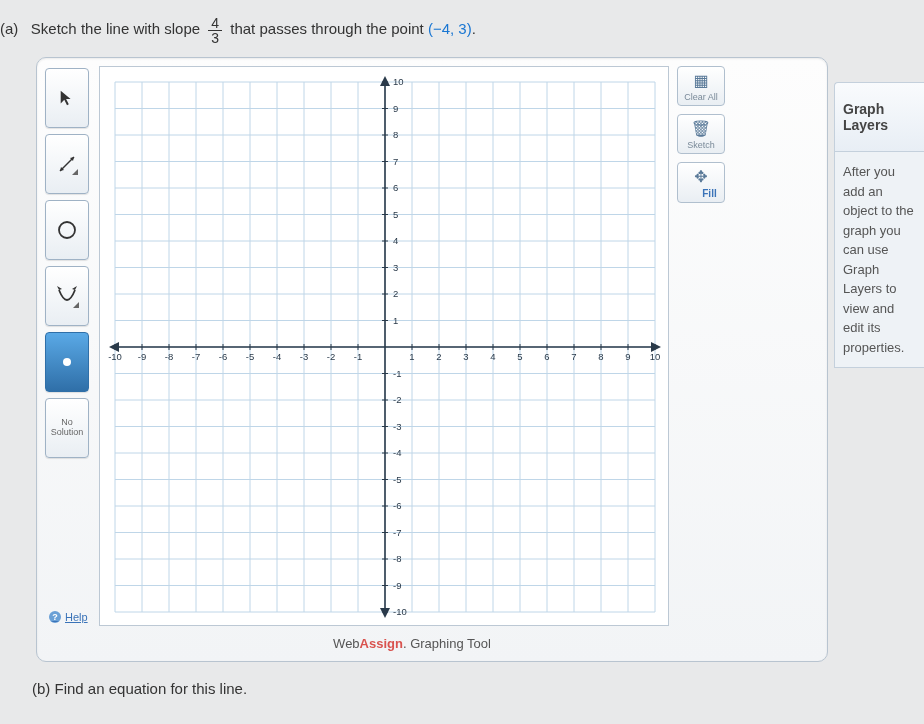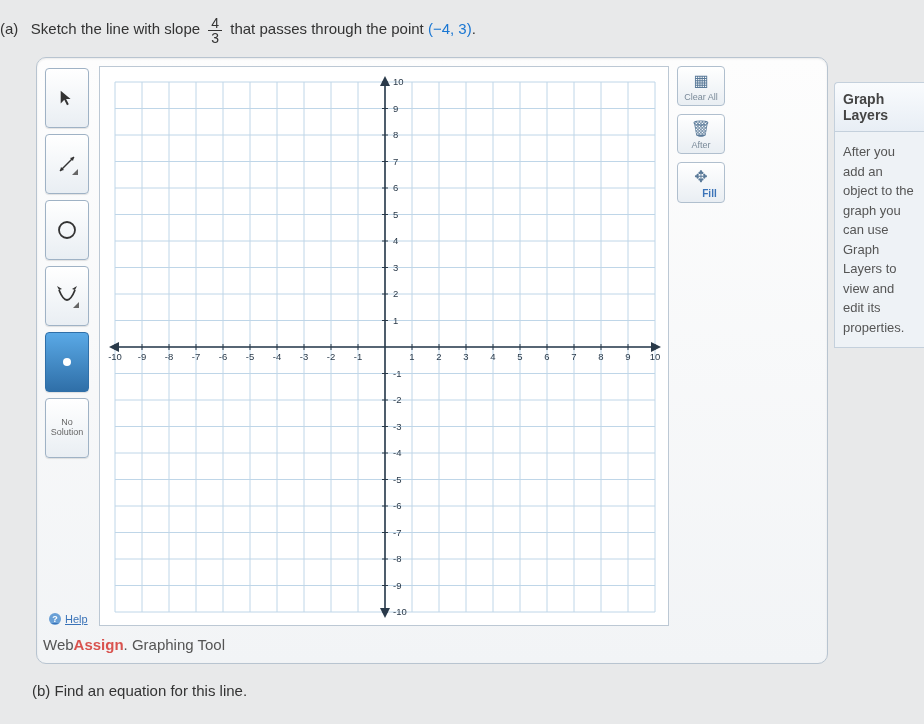--- a/index.html
+++ b/index.html
@@ -119,41 +119,41 @@
     text-decoration: underline;
     cursor: pointer;
     display:flex; align-items:center; gap:4px;
   }
   .help-link .qicon {
     width:12px;height:12px;border-radius:50%;background:#6aa0d6;color:#fff;
     display:inline-flex;align-items:center;justify-content:center;font-size:9px;font-weight:bold;
   }
 
   .branding {
-    text-align: left;
-    font-size: 15px;
+    text-align: center;
+    font-size: 13px;
     color: #555;
     padding: 8px 40px 4px 0;
   }
   .branding .wa1 { color:#555; }
   .branding .wa2 { color:#d9534f; font-weight:bold;}
   .branding .wa3 { color:#555; }
 
   .side-panel {
     position: absolute;
     right: 0;
     top: 82px;
     width: 90px;
     overflow: hidden;
   }
   .sp-head {
     background: linear-gradient(#f9fbfd,#e8eef5);
     border: 1px solid #c4d0dc;
     border-right: none;
-    padding: 8px 8px;
+    padding: 18px 8px;
     font-size: 14px;
     font-weight: bold;
     color: #444;
     border-top-left-radius: 4px;
   }
   .sp-body {
     background: #eef2f6;
     border: 1px solid #c4d0dc;
     border-top: none;
     border-right: none;
@@ -361,21 +361,21 @@
           </svg>
       </div>
 
       <div class="rightcol">
         <div class="rbtn">
           <span class="icon">▦</span>
           <span class="label">Clear All</span>
         </div>
         <div class="rbtn">
           <span class="icon">🗑</span>
-          <span class="label">After</span>
+          <span class="label">Sketch</span>
         </div>
         <div class="rbtn fill">
           <span class="icon">✥</span>
           <span class="label">Fill</span>
         </div>
       </div>
     </div>
 
     <div class="help-link">
       <span class="qicon">?</span>

